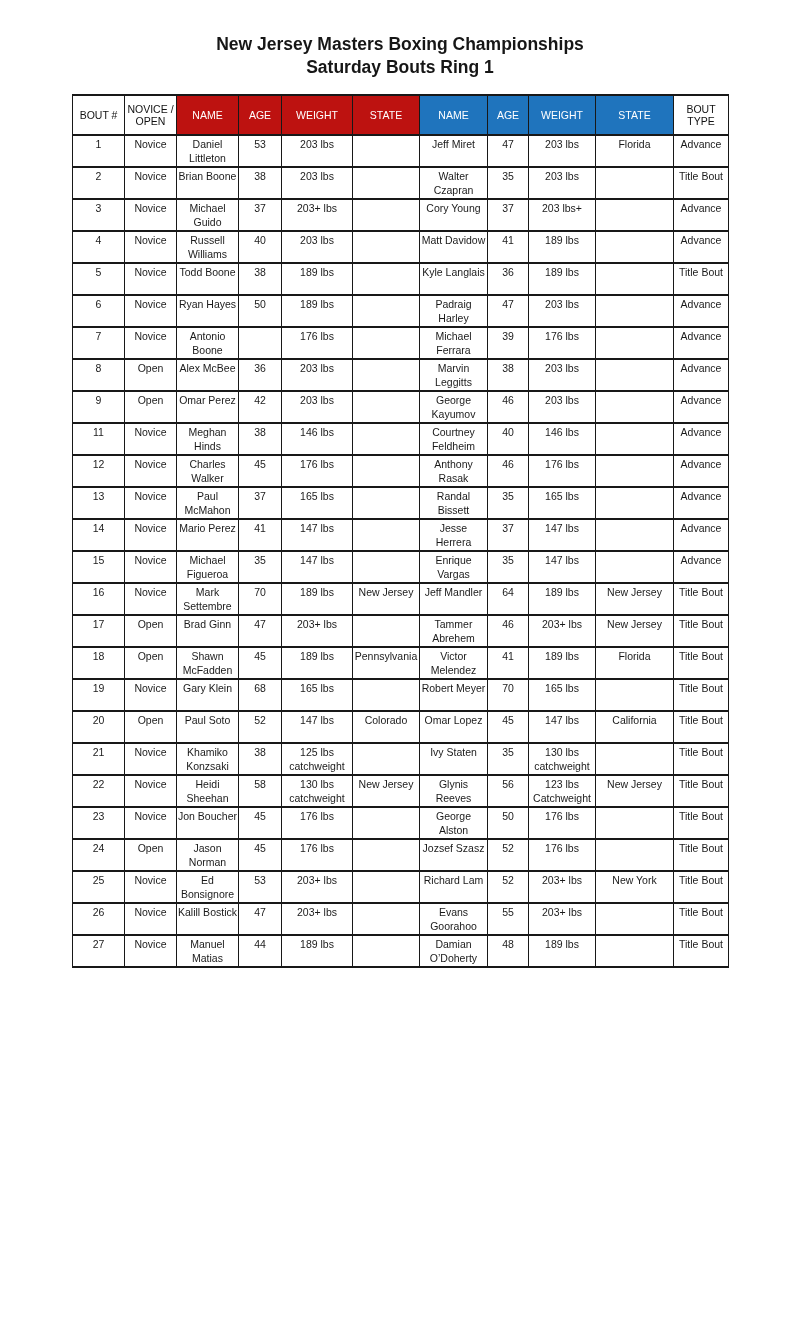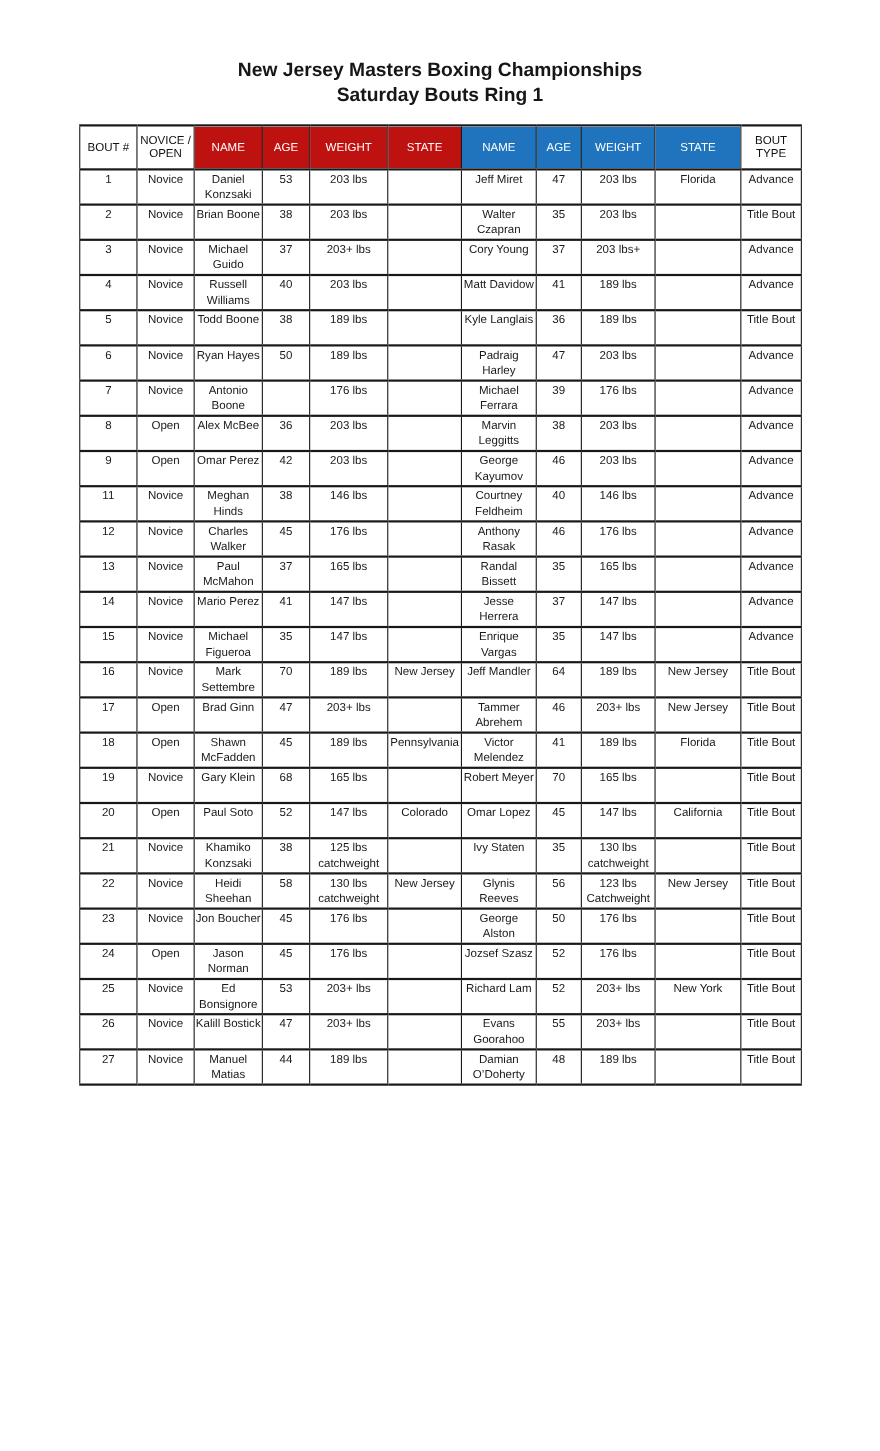--- a/index.html
+++ b/index.html
@@ -4,21 +4,21 @@
 <style>
   * { margin:0; padding:0; box-sizing:border-box; }
   html,body { background:#ffffff; }
   body {
     width:800px; height:1319px;
     font-family:"Liberation Sans", sans-serif;
     color:#1a1a1a;
     position:relative;
   }
   .page-title {
-    padding-top:52px;
+    padding-top:33px;
     text-align:center;
     font-size:17.5px;
     font-weight:600;
     line-height:23px;
     color:#161616;
   }
   table.bouts {
     margin:15px 0 0 72px;
     width:656px;
     border-collapse:collapse;
@@ -86,21 +86,21 @@
           <th style="background: rgb(31, 116, 189); color: rgb(255, 255, 255);">AGE</th>
           <th style="background: rgb(31, 116, 189); color: rgb(255, 255, 255);">WEIGHT</th>
           <th style="background: rgb(31, 116, 189); color: rgb(255, 255, 255);">STATE</th>
           <th>BOUT TYPE</th>
         </tr>
     </thead>
     <tbody>
         <tr>
           <td>1</td>
           <td>Novice</td>
-          <td>Daniel Konzsaki</td>
+          <td>Daniel Littleton</td>
           <td>53</td>
           <td>203 lbs</td>
           <td></td>
           <td>Jeff Miret</td>
           <td>47</td>
           <td>203 lbs</td>
           <td>Florida</td>
           <td>Advance</td>
         </tr>
         <tr>

